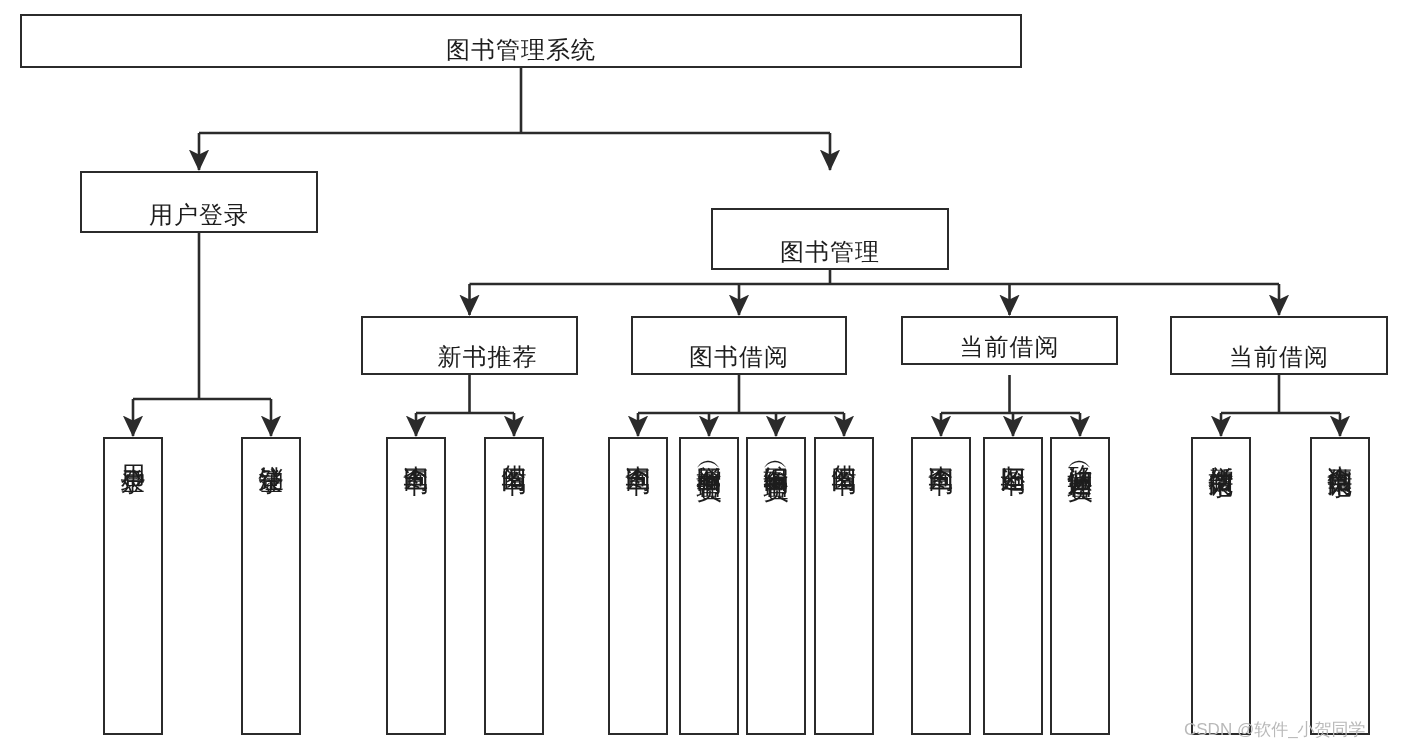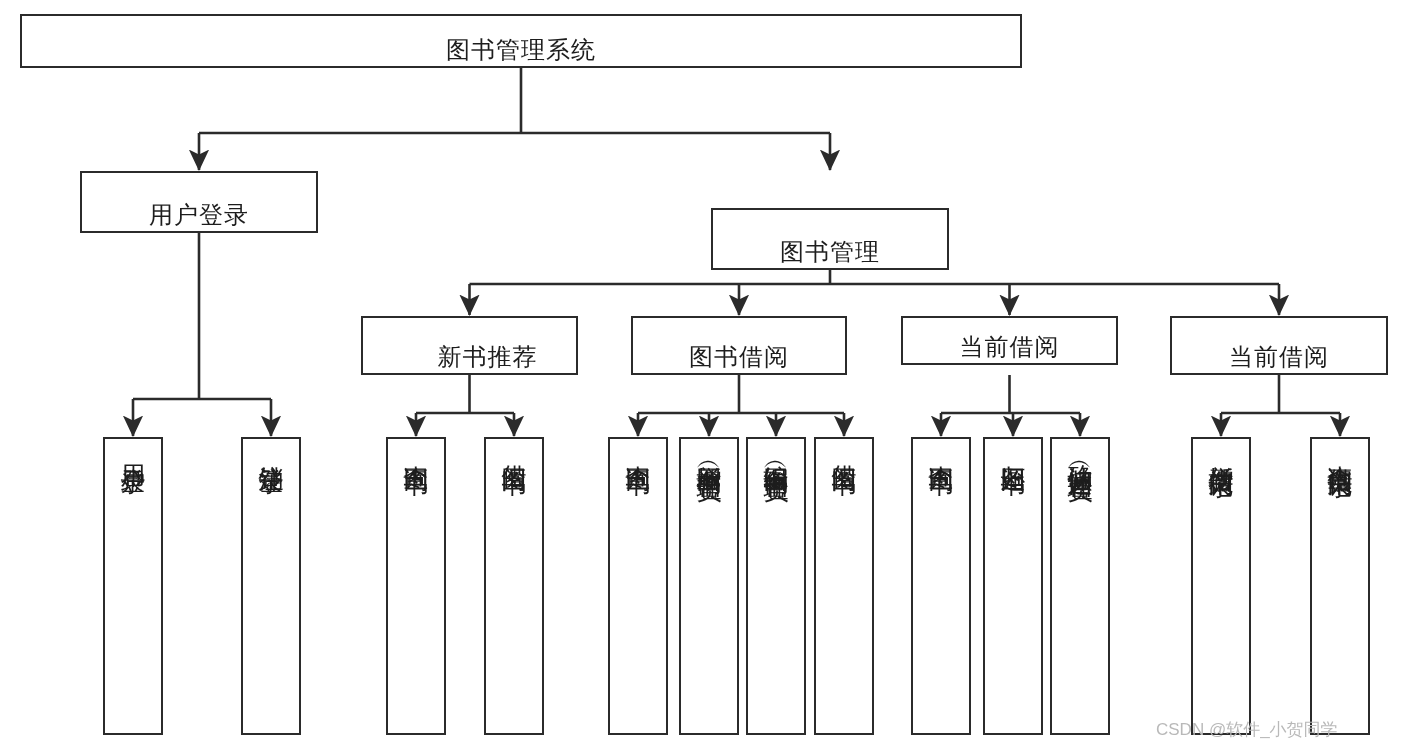--- a/index.html
+++ b/index.html
@@ -162,15 +162,15 @@
         <span class="vert-label">确认归还（管理员）</span>
       </div>
       <div class="node-box vert" style="left: 1191px; top: 437px; width: 60px; height: 298px;">
         <span class="vert-label">新增借阅记录</span>
       </div>
       <div class="node-box vert" style="left: 1310px; top: 437px; width: 60px; height: 298px;">
         <span class="vert-label">查询借阅记录</span>
       </div>
     </div>
 
-  <div class="watermark" style="left: 1156px; top: 718px;">CSDN @软件_小贺同学</div>
+  <div class="watermark" style="left: 1184px; top: 718px;">CSDN @软件_小贺同学</div>
 
 </div>
 
 </body></html>

